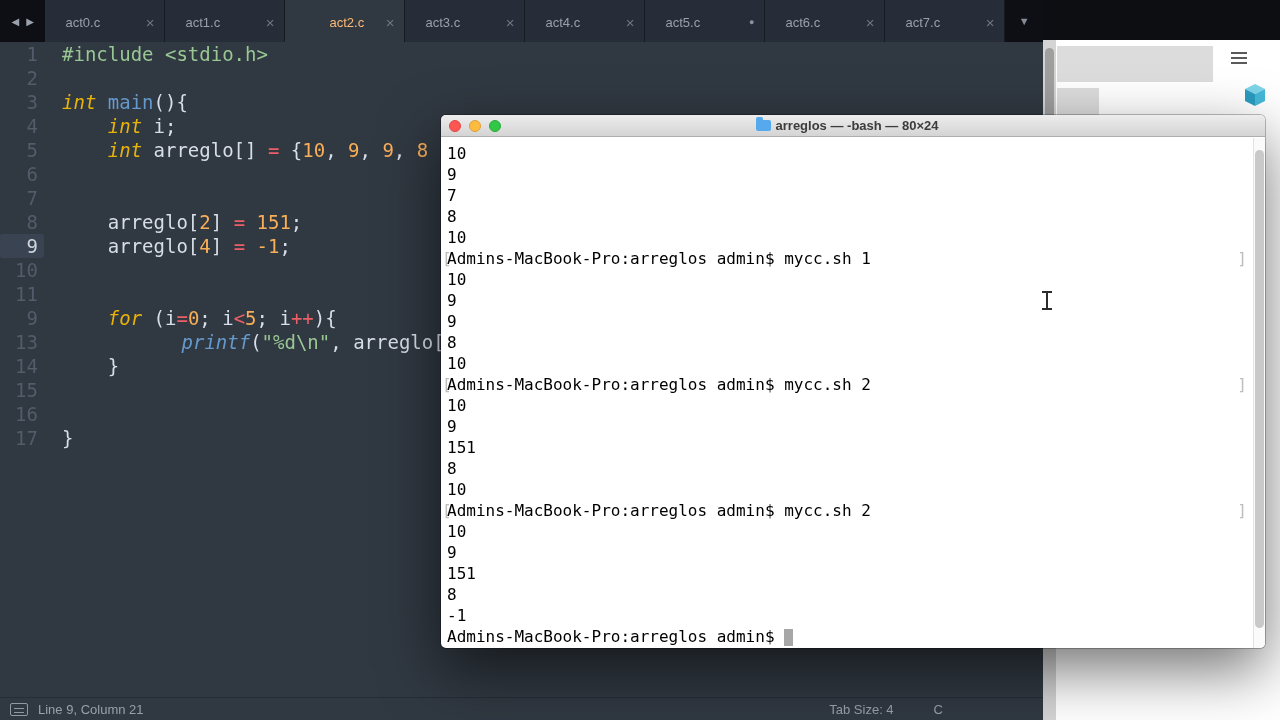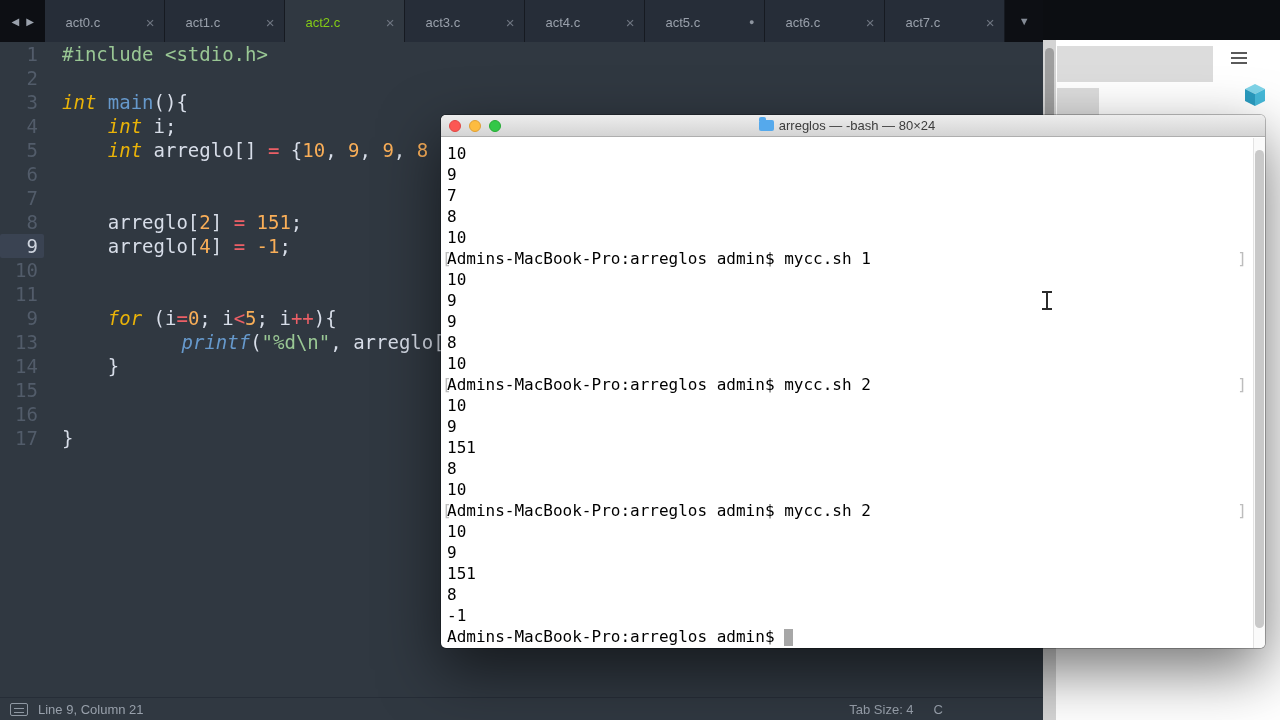--- a/index.html
+++ b/index.html
@@ -11,21 +11,21 @@
 
   .tabbar { position:absolute; left:0; top:0; width:1043px; height:42px; background:#13161c;
             display:flex; align-items:stretch; }
   .tab-arrows { width:46px; display:flex; align-items:center; justify-content:center; gap:7px;
                 color:#9aa1ac; font-size:10px; background:#0d0f14; }
   .tabs { display:flex; }
   .tab { width:120px; background:#262d38; border-right:1px solid #161a21;
          display:flex; align-items:center; padding:2px 10px 0 20px; position:relative; }
   .tab.active { background:#303841; }
   .tab-label { font-size:13px; color:#99a0ab; flex:1; }
-  .tab.active .tab-label { color:#84cc16; }
+  .tab.active .tab-label { color:#fdba74;margin-left:24px; }
   .tab-close { color:#6f7682; font-size:15px; line-height:15px; }
   .tab-dot { color:#8d949f; font-size:9px; }
   .tab-overflow { margin-left:auto; width:38px; display:flex; align-items:center; justify-content:center;
                   color:#848b96; font-size:11px; background:#0d0f14; }
 
   .editor { position:absolute; left:0; top:42px; width:1043px; height:655px; background:#303841;
             font-family:"DejaVu Sans Mono", monospace; font-size:19px; line-height:24px; }
   .eline { display:flex; height:24px; white-space:pre; }
   .lnum { width:44px; padding-right:6px; text-align:right; color:#525c6a; flex:none; }
   .lnum.cur { background:#3a4352; color:#ced4de; border-radius:2px; }
@@ -40,21 +40,21 @@
   .tok-str { color:#99c794; }
 
   .statusbar { position:absolute; left:0; top:697px; width:1043px; height:23px; background:#303841;
                border-top:1px solid #262d37; display:flex; align-items:center;
                font-size:13px; color:#98a0ab; padding:0 100px 0 10px; }
   .sb-icon { width:18px; height:13px; border:1px solid #8f98a3; border-radius:2px; margin-right:10px;
              position:relative; }
   .sb-icon::after { content:""; position:absolute; left:3px; right:3px; top:4px; height:1px; background:#8f98a3;
                     box-shadow:0 4px 0 #8f98a3; }
   .sb-spacer { flex:1; }
-  .sb-tabsize { margin-right:20px; }
+  .sb-tabsize { margin-right:40px; }
 
   
   .bgwindow { position:absolute; left:1043px; top:0; width:237px; height:720px; background:#ffffff; }
   .bg-top { position:absolute; left:0; top:0; width:237px; height:40px; background:#0c0e12; }
   .bg-scrolltrack { position:absolute; left:0; top:40px; width:13px; height:680px; background:#d4d4d4; }
   .bg-scrollhandle { position:absolute; left:2px; top:8px; width:9px; height:82px; background:#9f9f9f; border-radius:5px; }
   .bg-rect1 { position:absolute; left:14px; top:46px; width:156px; height:36px; background:#dcdcdc; }
   .bg-rect2 { position:absolute; left:14px; top:88px; width:42px; height:34px; background:#dcdcdc; }
   .hamburger { position:absolute; left:188px; top:52px; width:16px; height:12px; }
   .hamburger i { display:block; height:2px; background:#5a5a5a; margin-bottom:3px; }
@@ -66,21 +66,21 @@
               box-shadow:0 22px 60px rgba(0,0,0,.55), 0 0 0 1px rgba(0,0,0,.25); }
   .titlebar { position:absolute; left:0; top:0; width:100%; height:22px;
               background:linear-gradient(#ededed,#d4d4d4); border-bottom:1px solid #aeaeae;
               display:flex; align-items:center; }
   .traffic { display:flex; gap:8px; padding-left:8px; }
   .tl { width:12px; height:12px; border-radius:50%; }
   .tl-red { background:#fc5753; border:1px solid #df4744; }
   .tl-yellow { background:#fdbc40; border:1px solid #de9f34; }
   .tl-green { background:#33c748; border:1px solid #27aa35; }
   .ttitle { position:absolute; left:0; right:12px; text-align:center; font-size:13px; color:#3c3c3c;
-            display:flex; align-items:center; justify-content:center; gap:5px; }
+            display:flex; align-items:center; justify-content:center; gap:5px;font-weight:bold; }
   .folder-icon { display:inline-block; width:15px; height:11px; background:#55a9ec; border-radius:2px;
                  position:relative; }
   .folder-icon::before { content:""; position:absolute; left:0; top:-3px; width:7px; height:4px;
                          background:#55a9ec; border-radius:2px 2px 0 0; }
 
   .tcontent { position:absolute; left:0; top:23px; width:812px; bottom:0; padding:5px 0 0 5px;
               font-family:"DejaVu Sans Mono", monospace; font-size:16px; line-height:21px; color:#000; }
   .trow { position:relative; height:21px; white-space:pre; padding-left:0; width:800px; margin-left:1px; }
   .mark { color:#bdbdbd; }
   .ml { position:absolute; left:-5px; top:0; }

